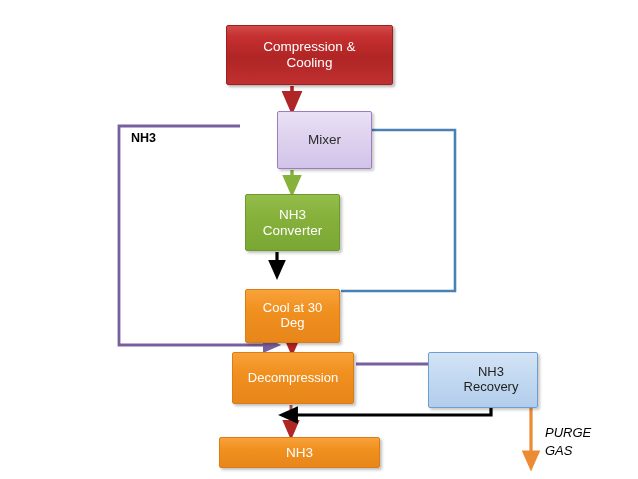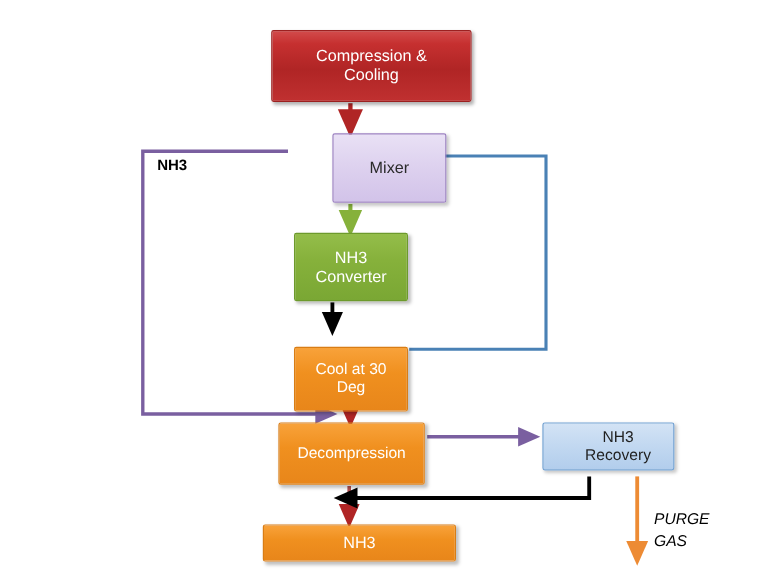--- a/index.html
+++ b/index.html
@@ -88,21 +88,21 @@
     left: 232px; top: 352px; width: 122px; height: 52px;
     background: linear-gradient(180deg, #f8a23a 0%, #f0901f 40%, #e8861a 100%);
     border: 1px solid #d97d14;
     color: #ffffff;
     font-size: 13px;
     box-shadow: 2px 2px 3px rgba(0,0,0,0.25);
   }
 
   
   #node-recovery {
-    left: 452px; top: 352px; width: 110px; height: 40px;
+    left: 428px; top: 352px; width: 110px; height: 56px;
     background: linear-gradient(180deg, #d3e3f5 0%, #c3d9f1 45%, #b2cdec 100%);
     border: 1px solid #6d9ed1;
     color: #1f1f1f;
     font-size: 13px;
     box-shadow: 2px 2px 3px rgba(0,0,0,0.22);
     padding-left: 16px;
   }
 
   
   #node-product {

